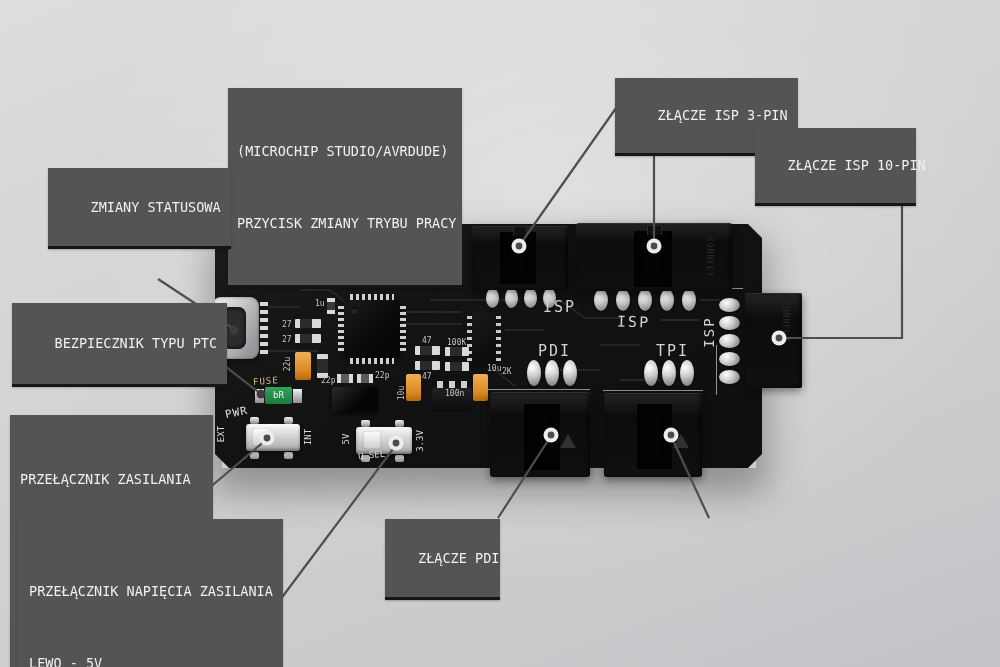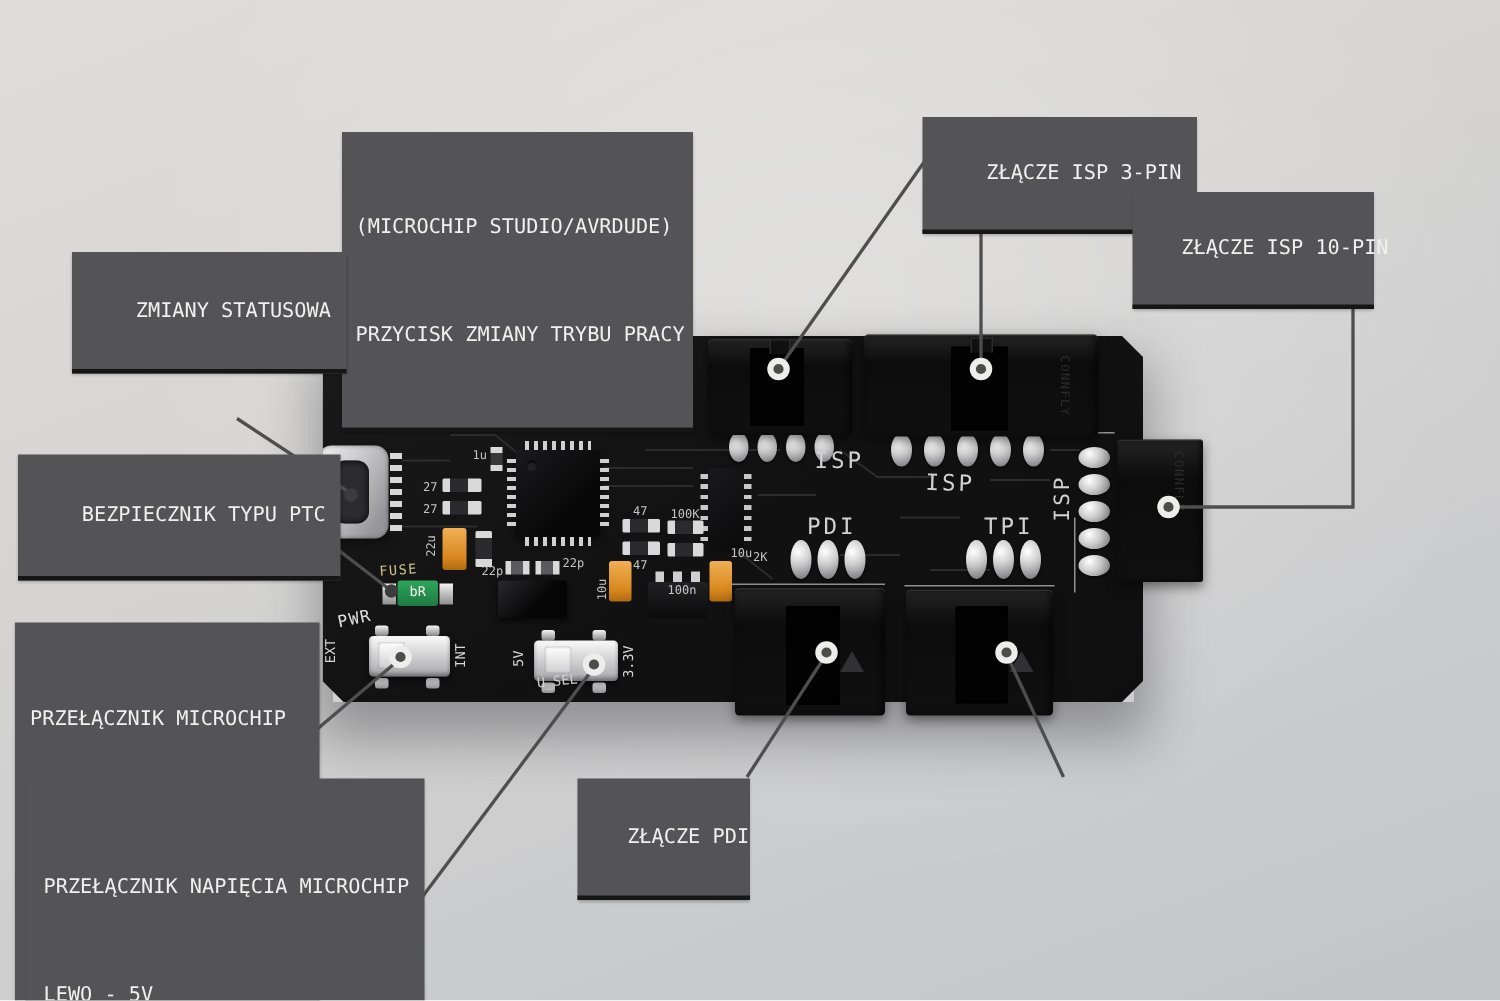--- a/index.html
+++ b/index.html
@@ -294,26 +294,26 @@
     <div>(MICROCHIP STUDIO/AVRDUDE)</div>
     <div>PRZYCISK ZMIANY TRYBU PRACY</div>
   </div>
   <div class="callout c-dioda">
     <span>ZMIANY STATUSOWA</span>
   </div>
   <div class="callout c-bezp">
     <span>BEZPIECZNIK TYPU PTC</span>
   </div>
   <div class="callout c-zasil">
-    <div>PRZEŁĄCZNIK MICROCHIP</div>
+    <div>PRZEŁĄCZNIK ZASILANIA</div>
     <div>LEWO - ZEWNĘTRZNE</div>
     <div>PRAWO - Z PROGRAMATORA</div>
   </div>
   <div class="callout c-napie">
-    <div>PRZEŁĄCZNIK NAPIĘCIA MICROCHIP</div>
+    <div>PRZEŁĄCZNIK NAPIĘCIA ZASILANIA</div>
     <div>LEWO - 5V</div>
     
   </div>
   <div class="callout c-isp6">
     <span>ZŁĄCZE ISP 3-PIN</span>
   </div>
   <div class="callout c-isp10">
     <span>ZŁĄCZE ISP 10-PIN</span>
   </div>
   <div class="callout c-pdi">

